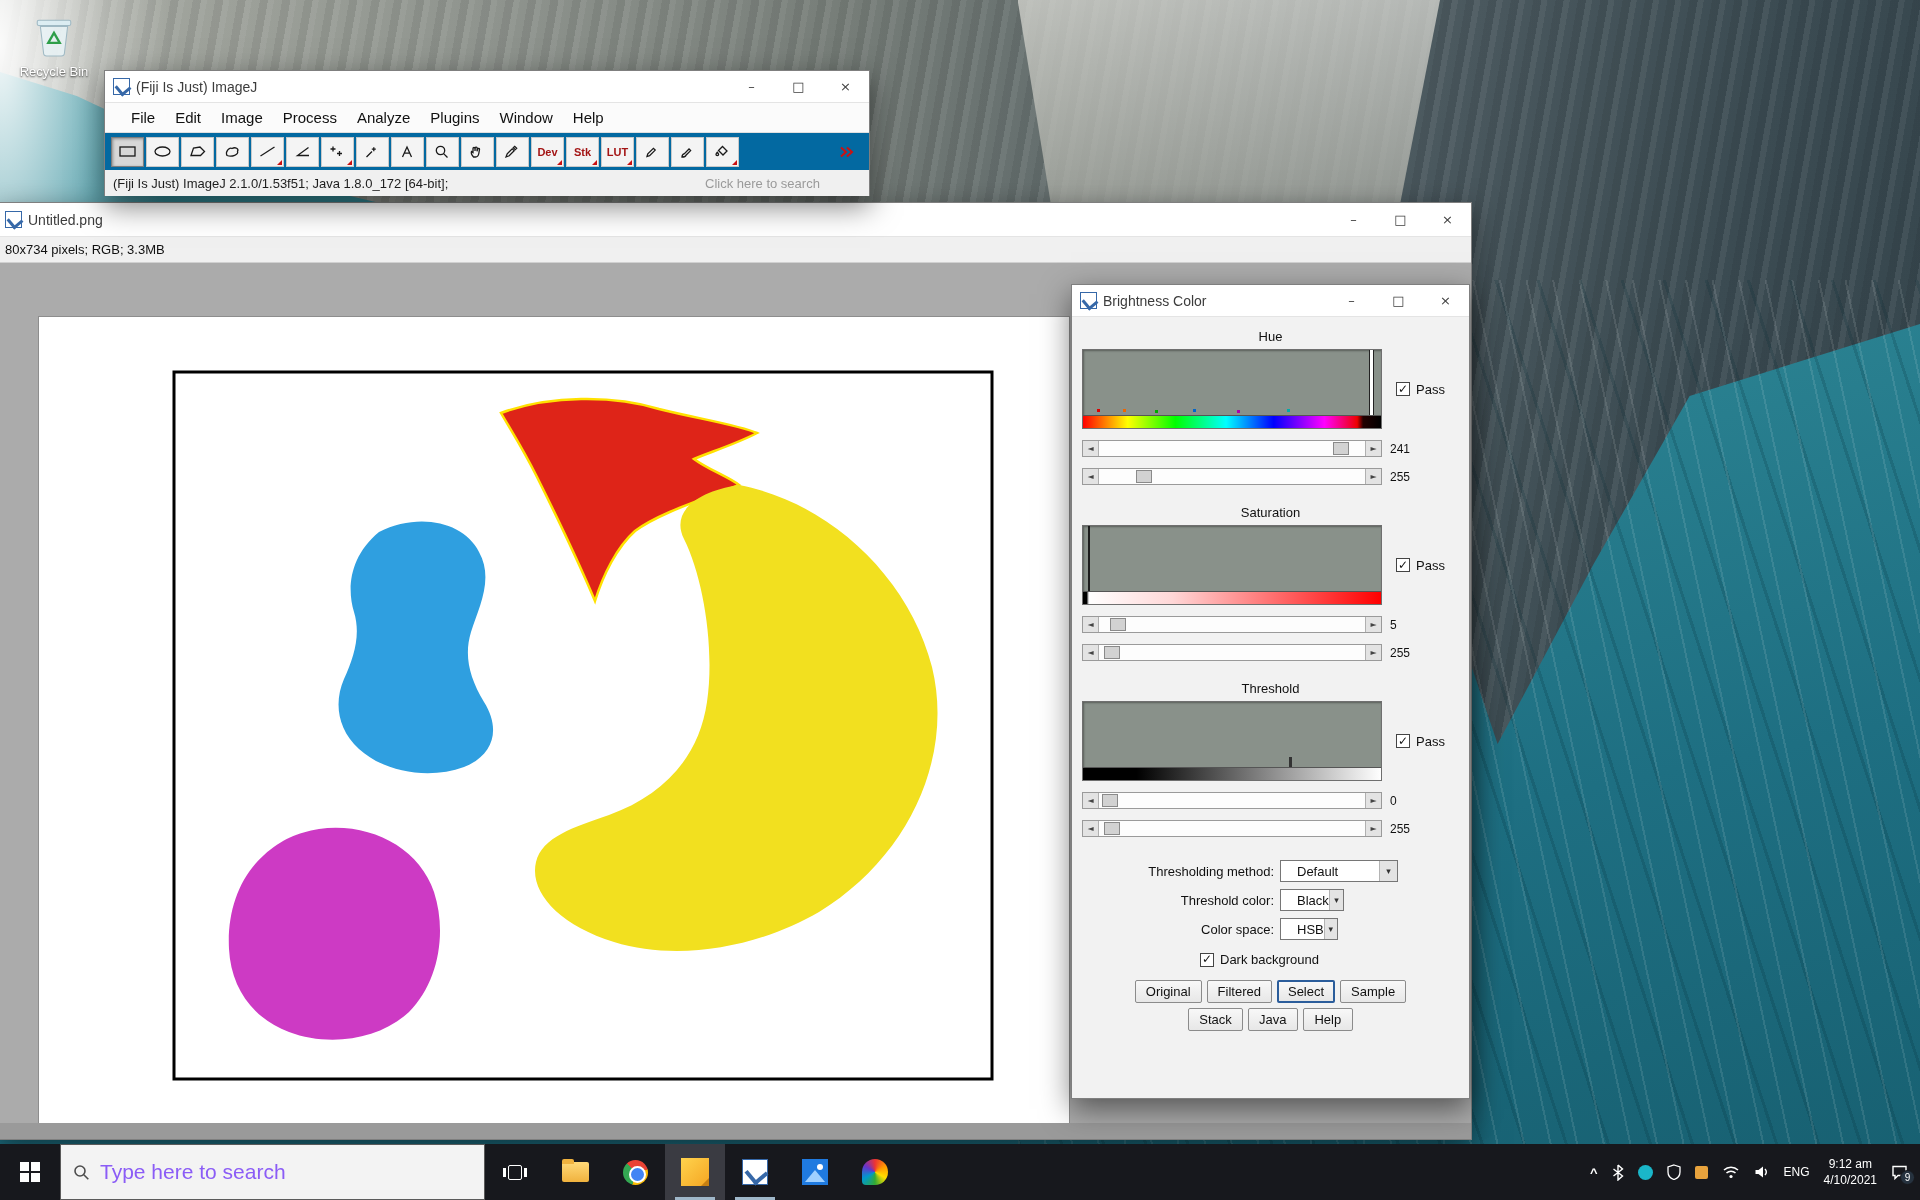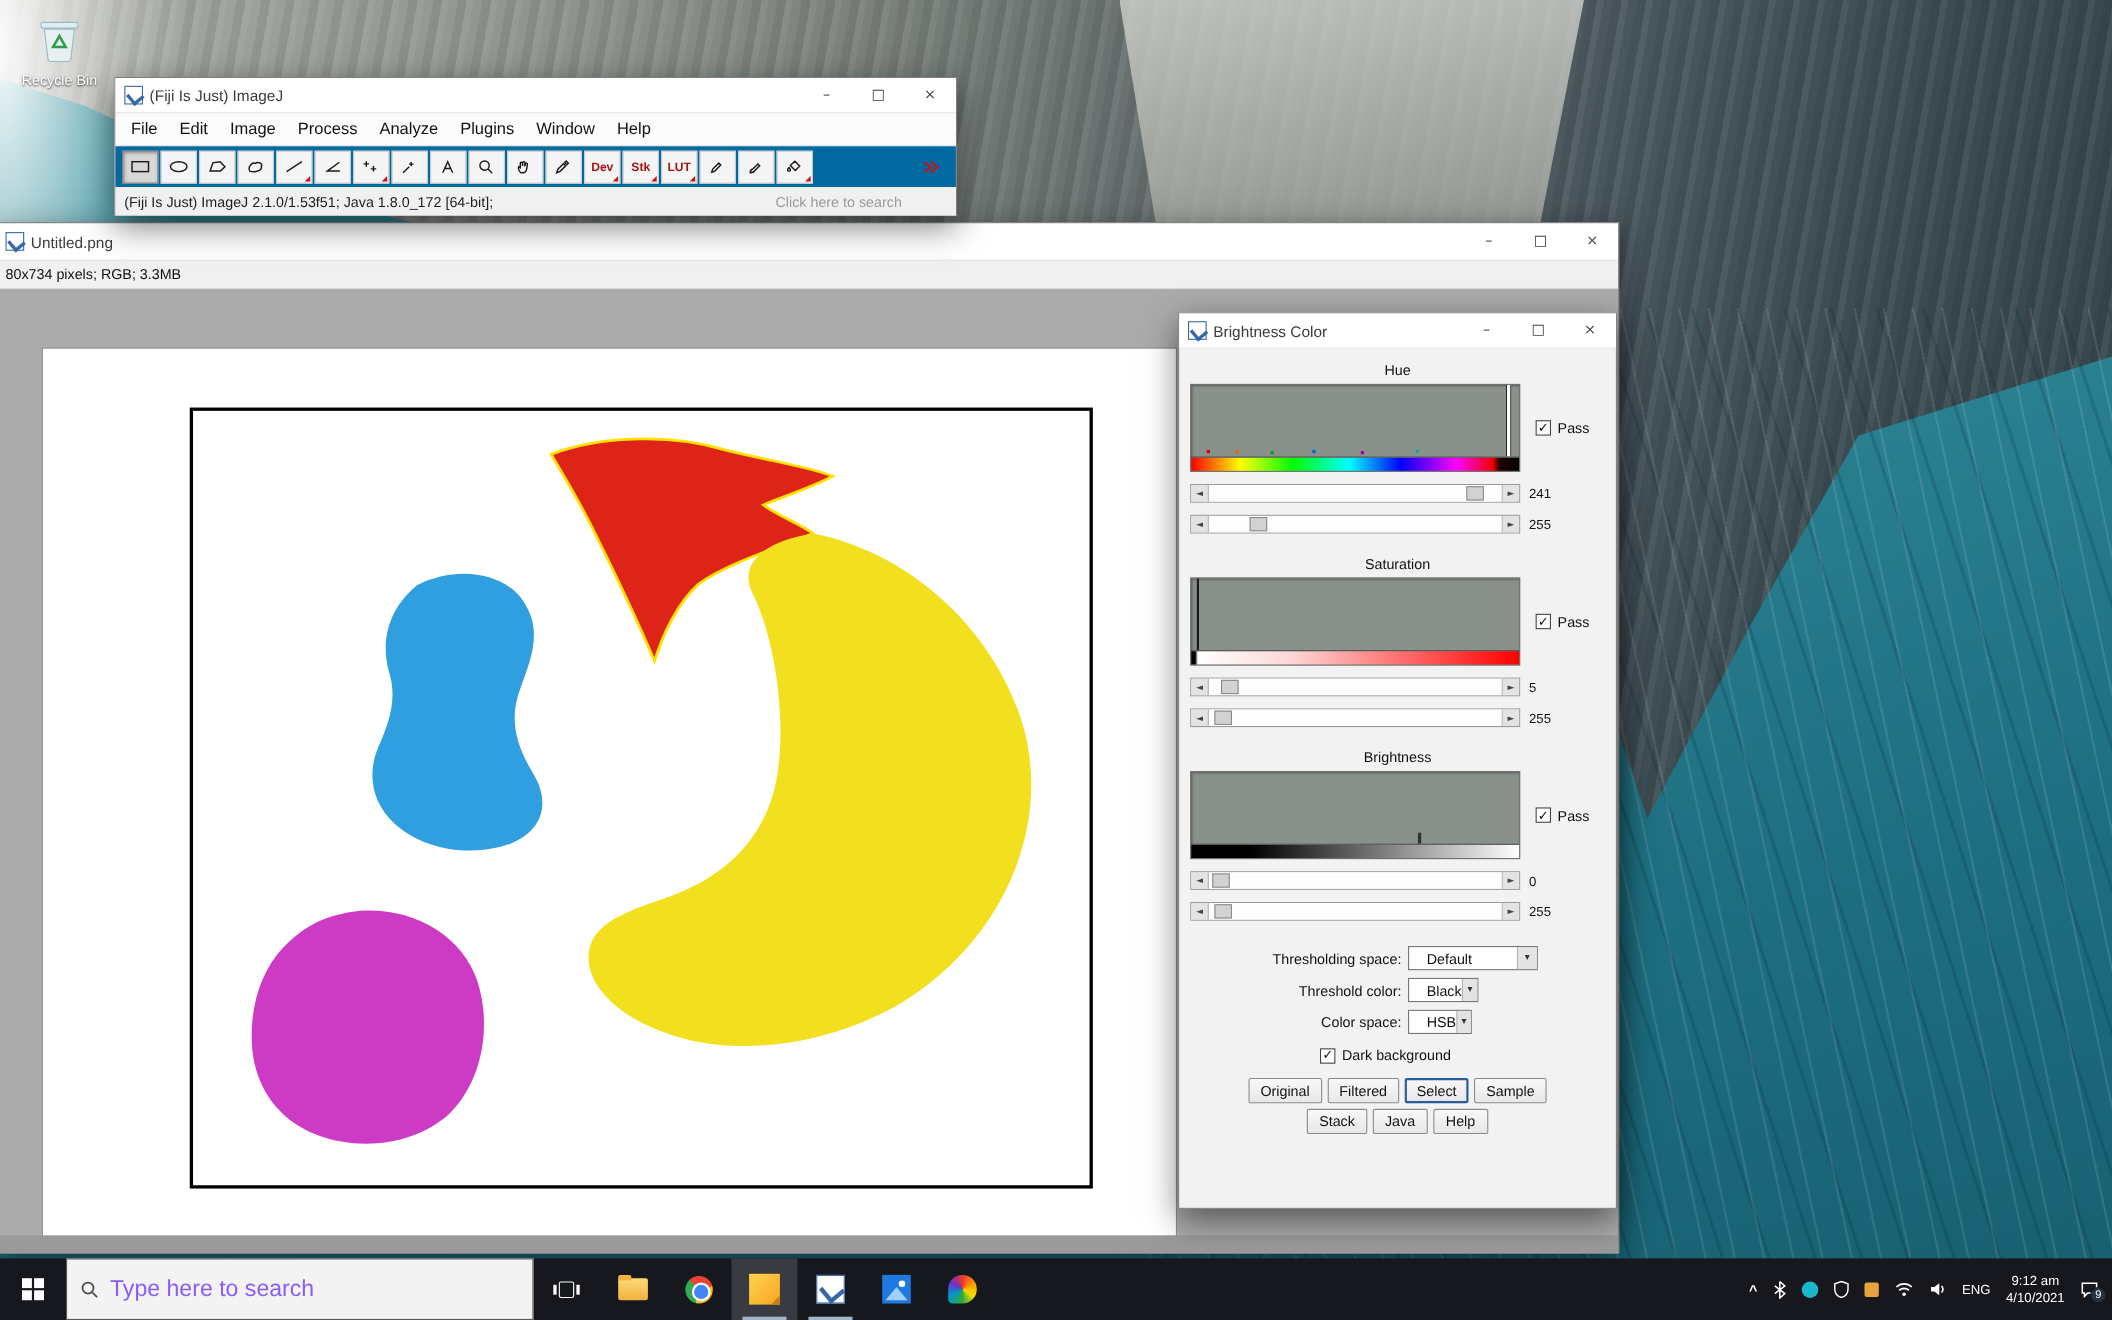--- a/index.html
+++ b/index.html
@@ -24,21 +24,21 @@
   .window{position:absolute;background:#f0f0f0;border:1px solid #7f7f7f;box-shadow:0 10px 28px rgba(0,0,0,.5)}
   .titlebar{height:32px;background:#ffffff;display:flex;align-items:center;padding-left:8px;position:relative;border-bottom:1px solid #e4e4e4}
   .titlebar .title{font-size:14px;color:#3c3c3c;margin-left:6px;white-space:nowrap}
   .app-ico{width:17px;height:17px;background:#fff;border:1px solid #3668a8;position:relative;flex:0 0 auto}
   .app-ico::after{content:"";position:absolute;left:3px;top:3px;width:9px;height:9px;border-left:3px solid #3668a8;border-bottom:3px solid #3668a8;transform:rotate(-40deg)}
   .win-controls{margin-left:auto;height:100%;display:flex}
   .wbtn{width:47px;height:100%;display:flex;align-items:center;justify-content:center;font-size:13px;color:#404040;font-family:"DejaVu Sans",sans-serif}
 
   
   .ij-main{left:104px;top:70px;width:766px;height:126px;z-index:20}
-  .menubar{height:30px;display:flex;align-items:center;background:#fbfbfb;padding:0 4px;border-bottom:1px solid #e0e0e0}
+  .menubar{height:30px;display:flex;align-items:center;background:#fbfbfb;padding:0 16px;border-bottom:1px solid #e0e0e0}
   .menu-item{font-size:15px;color:#111;padding:4px 10px;cursor:default}
   .toolbar{height:37px;display:flex;align-items:center;gap:2px;padding:2px 6px;background:#0369a1}
   .tool{width:33px;height:30px;border:1px solid #c9c9c9;background:#f4f4f4;display:flex;align-items:center;justify-content:center;position:relative}
   .tool.active{background:#d7d7d7;border-color:#7d7d7d;box-shadow:inset 1px 1px 3px rgba(0,0,0,.35)}
   .tool svg{display:block}
   .tool .t-stroke{stroke:#1a1a1a;stroke-width:1.3;fill:none}
   .text-tool span{font-size:11px;font-weight:bold;color:#a31515;letter-spacing:0}
   .tri::after{content:"";position:absolute;right:1px;bottom:1px;border-left:5px solid transparent;border-bottom:5px solid #cc1111}
   .tool.more{margin-left:auto;border-color:transparent;background:transparent}
   .statusbar{height:26px;display:flex;align-items:center;padding:0 8px;position:relative;background:#f0f0f0}
@@ -392,21 +392,21 @@
           <span class="sl-track">
               <span class="sl-thumb" style="left:2%"></span>
             </span>
           <span class="sl-btn">►</span>
         </div>
         <span class="sl-val">255</span>
       </div>
     </div>
 
     <div class="th-section">
-      <div class="th-label">Brightness</div>
+      <div class="th-label">Threshold</div>
       <div class="hist-row">
         <div class="hist">
           <span class="bri-spike"></span>
           <div class="grad bri-grad"></div>
         </div>
         <label class="pass">
           <span class="cb">
               <span>✓</span>
             </span>
           <span>Pass</span>
@@ -428,21 +428,21 @@
           <span class="sl-track">
               <span class="sl-thumb" style="left:2%"></span>
             </span>
           <span class="sl-btn">►</span>
         </div>
         <span class="sl-val">255</span>
       </div>
     </div>
 
     <div class="th-field">
-      <span class="f-label">Thresholding space:</span>
+      <span class="f-label">Thresholding method:</span>
       <span class="combo w-method">
         <span>Default</span>
         <span class="combo-btn">▾</span>
       </span>
     </div>
     <div class="th-field">
       <span class="f-label">Threshold color:</span>
       <span class="combo w-color">
         <span>Black</span>
         <span class="combo-btn">▾</span>

